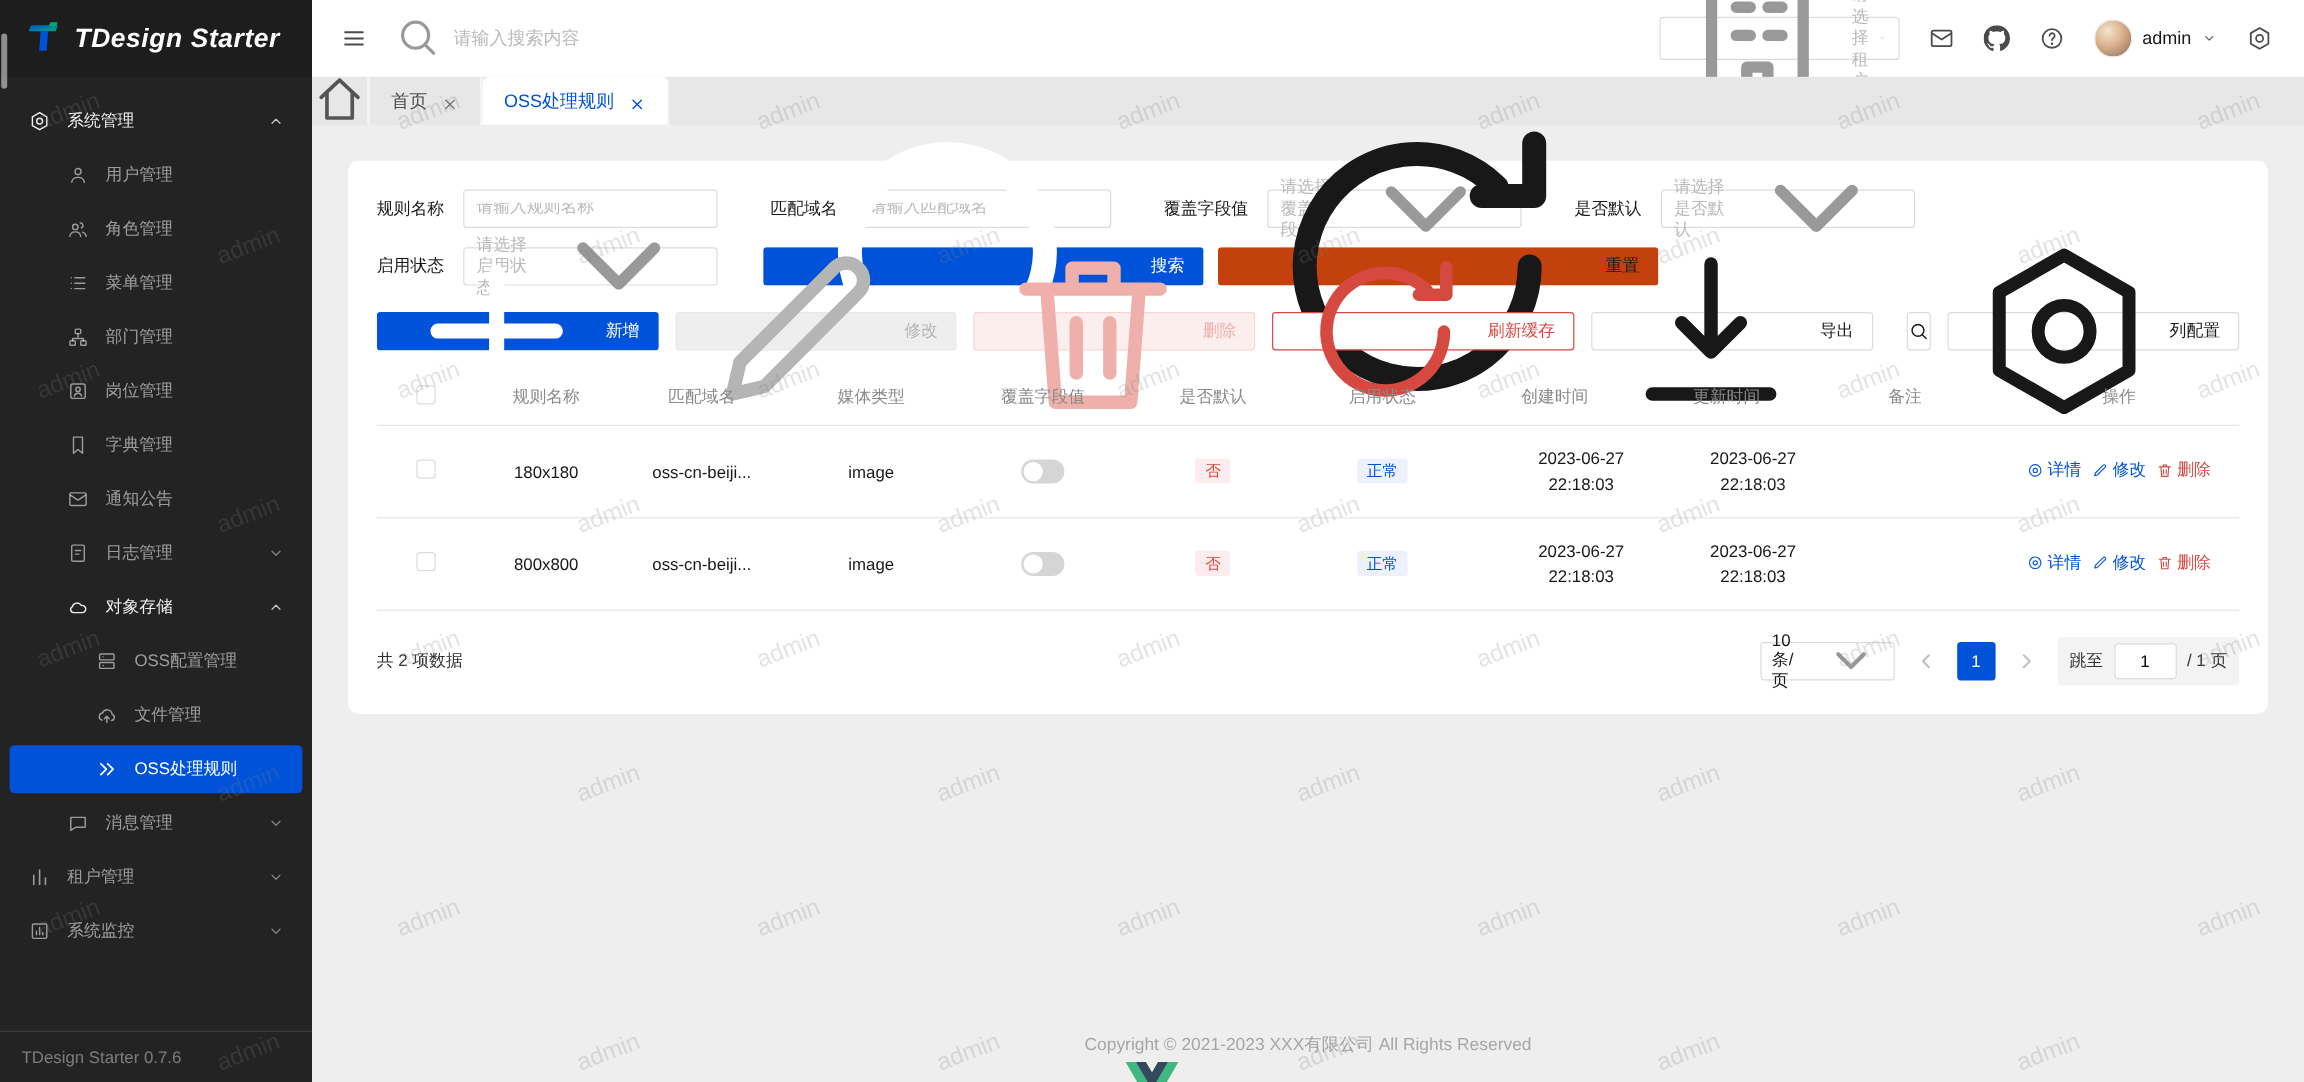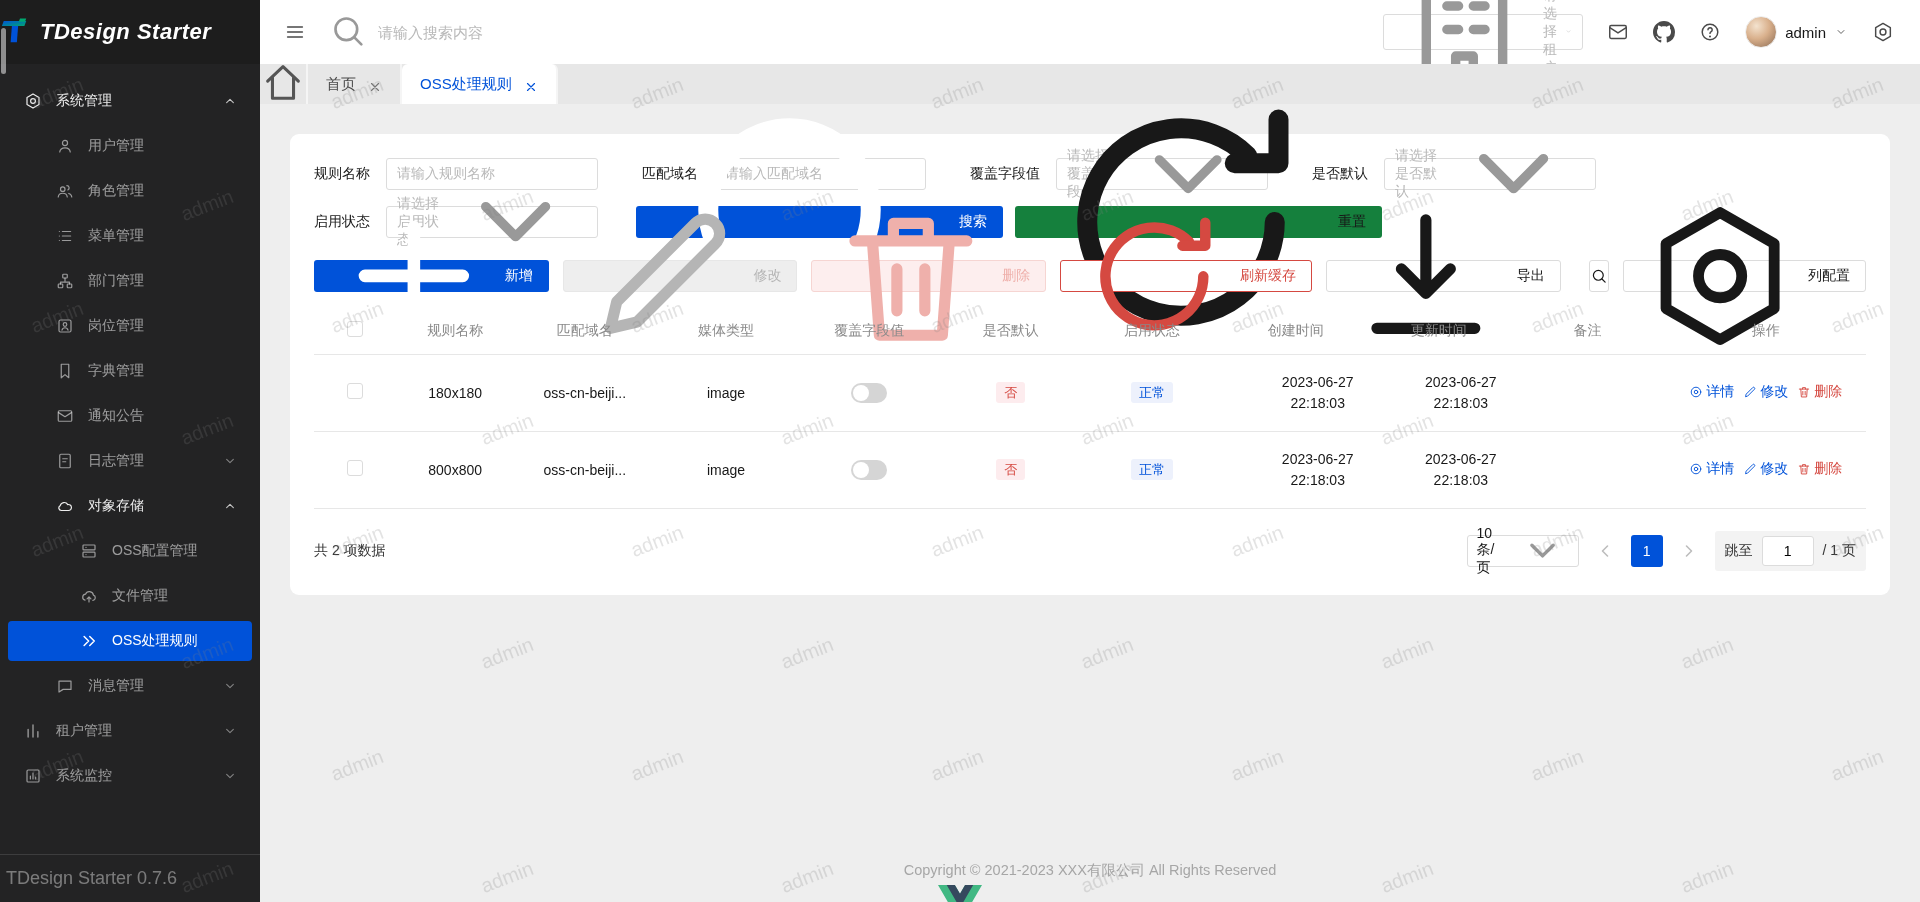--- a/index.html
+++ b/index.html
@@ -2,35 +2,35 @@
 <html><head>
 <meta charset="utf-8">
 <style>
   * { box-sizing: border-box; margin: 0; padding: 0; }
   html,body { width:1920px; height:902px; overflow:hidden; }
   body { font-family:"Liberation Sans","DejaVu Sans",sans-serif; font-size:14px; background:#eee; color:#181818; }
   .app { display:flex; width:1920px; height:902px; }
 
   
   .sidebar { width:260px; background:#232324; display:flex; flex-direction:column; flex-shrink:0; position:relative; }
-  .logo { height:64px; background:#1d1d1d; display:flex; align-items:center; gap:10px; flex-shrink:0; }
+  .logo { height:64px; background:#1d1d1d; display:flex; align-items:center; padding-left:22px; gap:10px; flex-shrink:0; }
   .logo-text { color:#fff; font-size:22px; font-weight:bold; font-style:italic; letter-spacing:.5px; white-space:nowrap; }
   .sb-thumb { position:absolute; left:1px; top:28px; width:5px; height:46px; background:rgba(255,255,255,.5); border-radius:3px; }
   .menu { flex:1; padding-top:12px; overflow:hidden; }
   .menu-item { height:40px; margin:5px 8px 0; border-radius:4px; display:flex; align-items:center; gap:14px; color:rgba(255,255,255,.55); cursor:pointer; position:relative; font-size:14px; }
   .menu-item.lvl1 { padding-left:16px; }
   .menu-item.lvl2 { padding-left:48px; }
   .menu-item.lvl3 { padding-left:72px; }
   .menu-item.open { color:rgba(255,255,255,.92); }
   .menu-item.active { background:#0052d9; color:#fff; }
   .mi-icon { width:18px; height:18px; display:inline-flex; }
   .mi-icon svg { width:18px; height:18px; }
   .mi-chev { position:absolute; right:14px; width:16px; height:16px; display:inline-flex; opacity:.8; }
   .mi-chev svg { width:16px; height:16px; }
-  .sidebar-footer { border-top:1px solid rgba(255,255,255,.12); padding:13px 6px; color:rgba(255,255,255,.4); font-size:18px; flex-shrink:0; }
+  .sidebar-footer { border-top:1px solid rgba(255,255,255,.12); padding:13px 18px; color:rgba(255,255,255,.4); font-size:14px; flex-shrink:0; }
 
   
   .main { flex:1; display:flex; flex-direction:column; min-width:0; }
   .header { height:64px; background:#fff; display:flex; align-items:center; padding:0 26px 0 24px; gap:22px; flex-shrink:0; }
   .icon-btn { width:22px; height:22px; display:inline-flex; align-items:center; justify-content:center; color:#4a4a4a; cursor:pointer; flex-shrink:0; }
   .icon-btn svg { width:20px; height:20px; }
   .hd-search { display:flex; align-items:center; gap:10px; color:#999; width:240px; }
   .hd-search svg { width:18px; height:18px; }
   .hd-search input { border:none; outline:none; font-size:15px; width:190px; background:transparent; }
   .hd-search input::placeholder { color:#b9b9b9; }
@@ -55,29 +55,29 @@
 
   
   .content { flex:1; padding:30px; position:relative; overflow:hidden; }
   .card { background:#fff; border-radius:9px; padding:24px; }
 
   .filter-row { display:flex; align-items:center; margin-bottom:16px; }
   .field { display:flex; align-items:center; margin-right:44px; }
   .field:last-child { margin-right:0; }
   .field .flabel { color:#181818; margin-right:16px; white-space:nowrap; }
   .ctrl { width:212px; height:32px; border:1px solid #dcdcdc; border-radius:3px; background:#fff; display:flex; align-items:center; padding:0 10px; }
-  .ctrl input { border:none; outline:none; width:100%; font-size:16px; background:transparent;font-family:Liberation Mono, monospace; }
+  .ctrl input { border:none; outline:none; width:100%; font-size:10px; background:transparent; }
   .ctrl input::placeholder, .ctrl .ph { color:#b9b9b9; font-size:14px; }
   .ctrl.select { justify-content:space-between; cursor:pointer; }
   .ctrl.select svg { width:14px; height:14px; color:#999; flex-shrink:0; }
 
   .btn { height:32px; border-radius:3px; display:inline-flex; align-items:center; gap:7px; padding:0 15px; font-size:14px; cursor:pointer; border:1px solid transparent; background:#fff; white-space:nowrap; }
   .btn svg { width:15px; height:15px; }
   .btn.primary { background:#0052d9; color:#fff; }
-  .btn.gray { background:#15803d; color:#181818; }
+  .btn.gray { background:#c2410c; color:#181818; }
   .btn.disabled-gray { background:#eee; border-color:#e7e7e7; color:#b5b5b5; cursor:not-allowed; }
   .btn.disabled-red { background:#fdeeee; border-color:#f6d5d2; color:#efb0ab; cursor:not-allowed; }
   .btn.outline-red { border-color:#d54941; color:#d54941; }
   .btn.outline { border-color:#dcdcdc; color:#181818; }
   .btn.square { width:32px; padding:0; justify-content:center; }
   .filter-row.second .btn { margin-left:0; }
   .filter-row.second .field { margin-right:26px; }
   .filter-row.second { gap:12px; margin-bottom:22px; }
 
   .toolbar { display:flex; align-items:center; gap:14px; margin-bottom:16px; }

